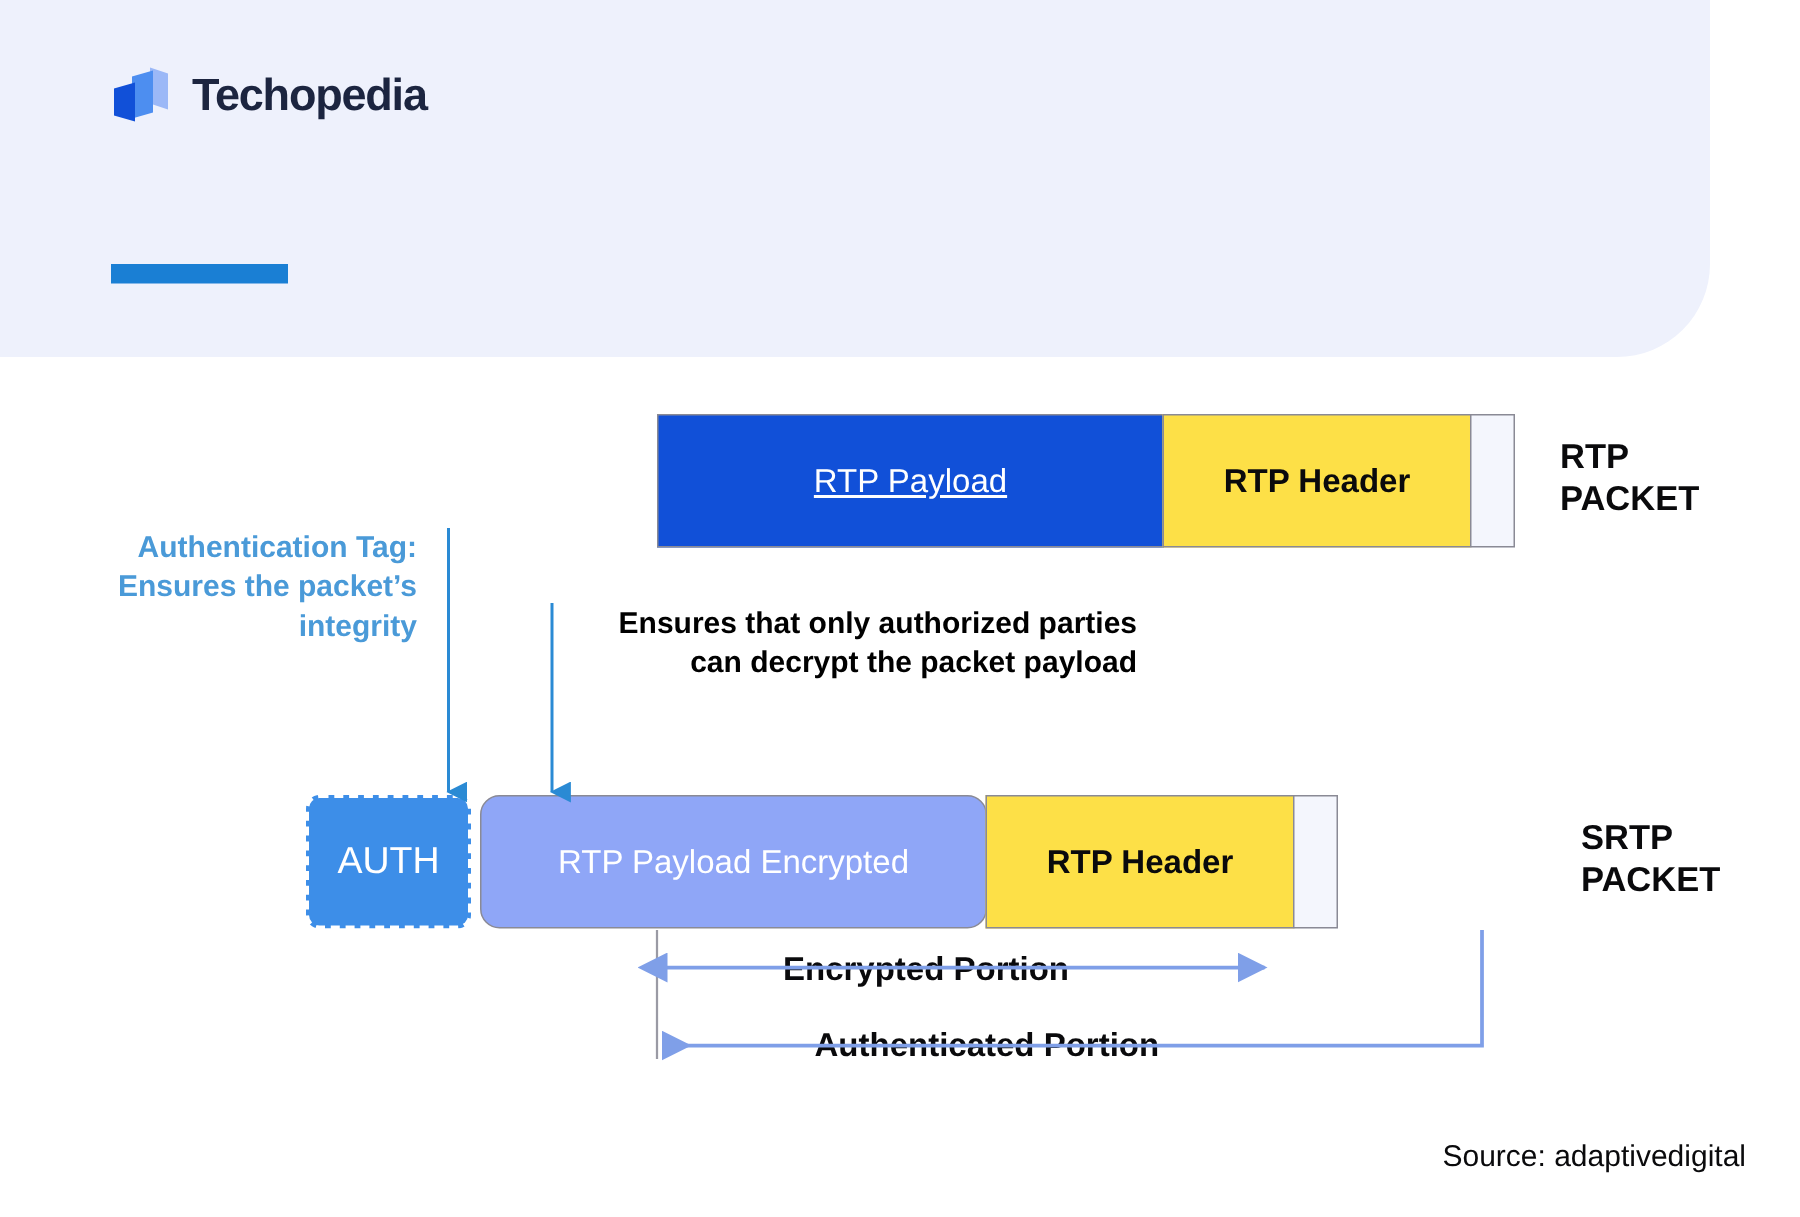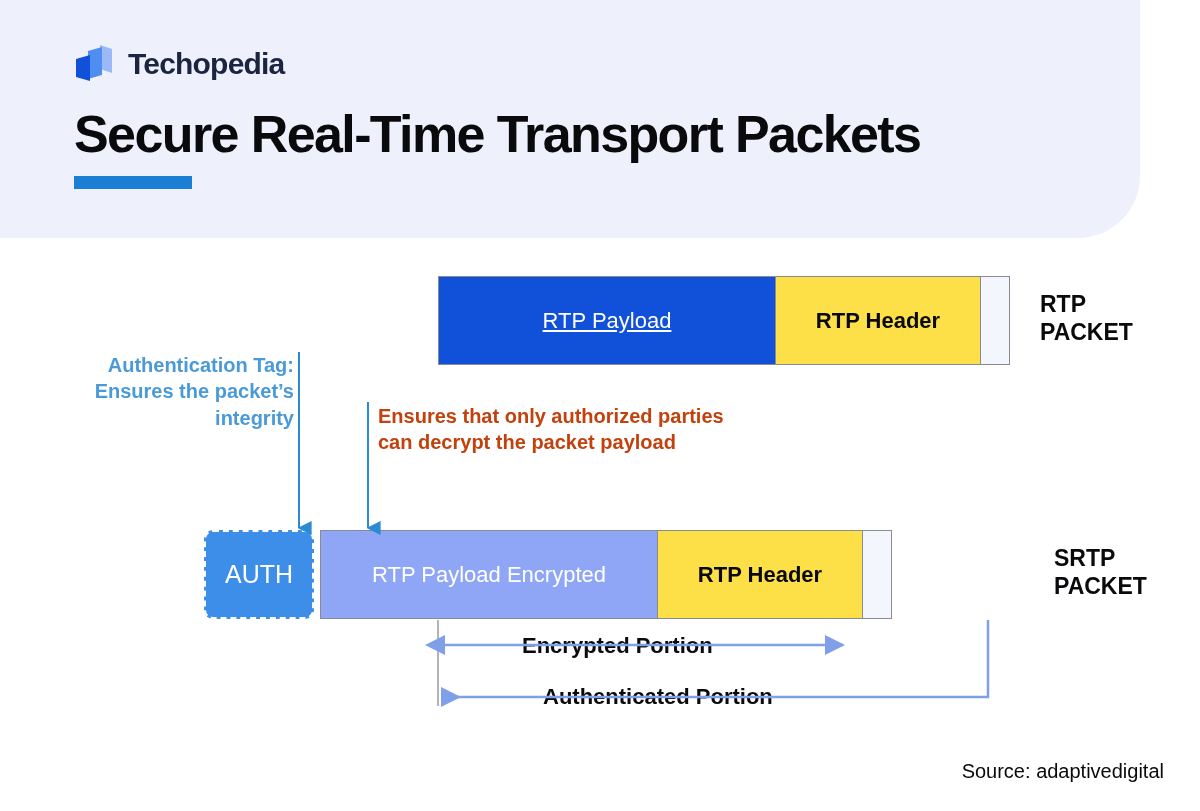--- a/index.html
+++ b/index.html
@@ -103,22 +103,22 @@
     font-weight: bold;
     line-height: 1.32;
   }
   .anno-auth {
     width: 232px;
     text-align: right;
     color: #4a9ad8;
   }
   .anno-mki {
     width: 380px;
-    text-align: left;
-    color: #c2410c;
+    text-align: right;
+    color: #000000;
   }
 
   .bracket-label {
     position: absolute;
     font-size: 22px;
     font-weight: bold;
     color: #0a0a0c;
     background: #ffffff;
     padding: 0 10px;
     white-space: nowrap;
@@ -148,37 +148,36 @@
 
   <div class="logo-row">
     <svg class="logo-mark" viewBox="0 0 40 42">
       <polygon points="26,2 38,6 38,30 26,26" fill="#9bb8f7"></polygon>
       <polygon points="14,8 28,4 28,32 14,36" fill="#4d8ef0"></polygon>
       <polygon points="2,16 16,12 16,38 2,34" fill="#1150d8"></polygon>
     </svg>
     <span class="logo-word">Techopedia</span>
   </div>
 
-  <div class="headline">Secure Real-Time Transport Packets</div>
   <div class="accent-bar"></div>
 
   <div class="packet-row" style="left:438px; top:276px;">
     <div class="seg seg-payload-plain" style="width:338px;">RTP Payload</div>
     <div class="seg seg-header" style="width:206px;">RTP Header</div>
     <div class="seg seg-tail" style="width:30px;"></div>
   </div>
   <div class="packet-label" style="left:1040px; top:290px;">RTP
 PACKET</div>
 
-  <div class="anno anno-auth" style="left:62px; top:352px;">Authentication Tag: Ensures the packet’s integrity</div>
+  <div class="anno anno-auth" style="left:46px; top:352px;">Authentication Tag: Ensures the packet’s integrity</div>
   <div class="anno anno-mki" style="left:378px; top:403px;">Ensures that only authorized parties can decrypt the packet payload</div>
 
   <div class="packet-row" style="left:204px; top:530px;">
     <div class="seg-dashed seg-auth" style="width:110px;">AUTH</div>
-    <div class="seg seg-payload-enc" style="width:338px; margin-left:6px;">RTP Payload Encrypted</div>
+    <div class="seg seg-payload-enc" style="width:338px; margin-left:6px;border-radius:13px;">RTP Payload Encrypted</div>
     <div class="seg seg-header" style="width:206px;">RTP Header</div>
     <div class="seg seg-tail" style="width:30px;"></div>
   </div>
   <div class="packet-label" style="left:1054px; top:544px;">SRTP
 PACKET</div>
 
   <div class="bracket-label" style="left:512px; top:633px;">Encrypted Portion</div>
   <div class="bracket-label" style="left:533px; top:684px;">Authenticated Portion</div>
 
   <div class="source">

